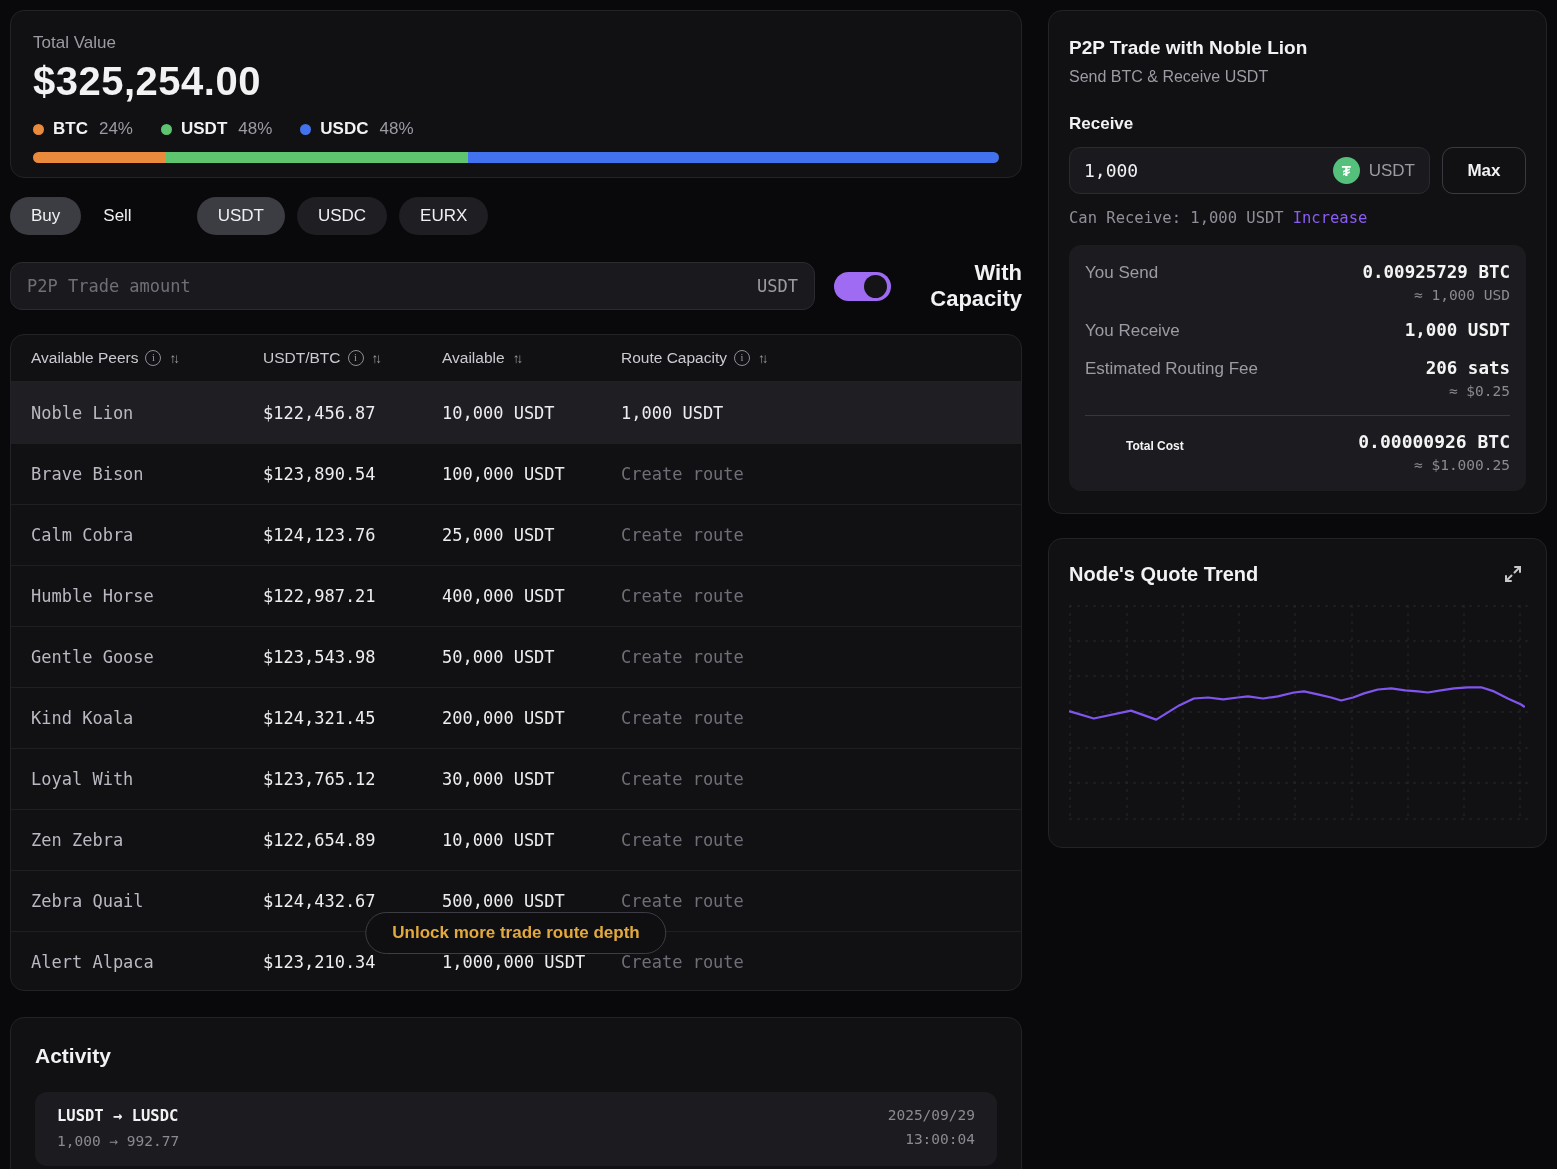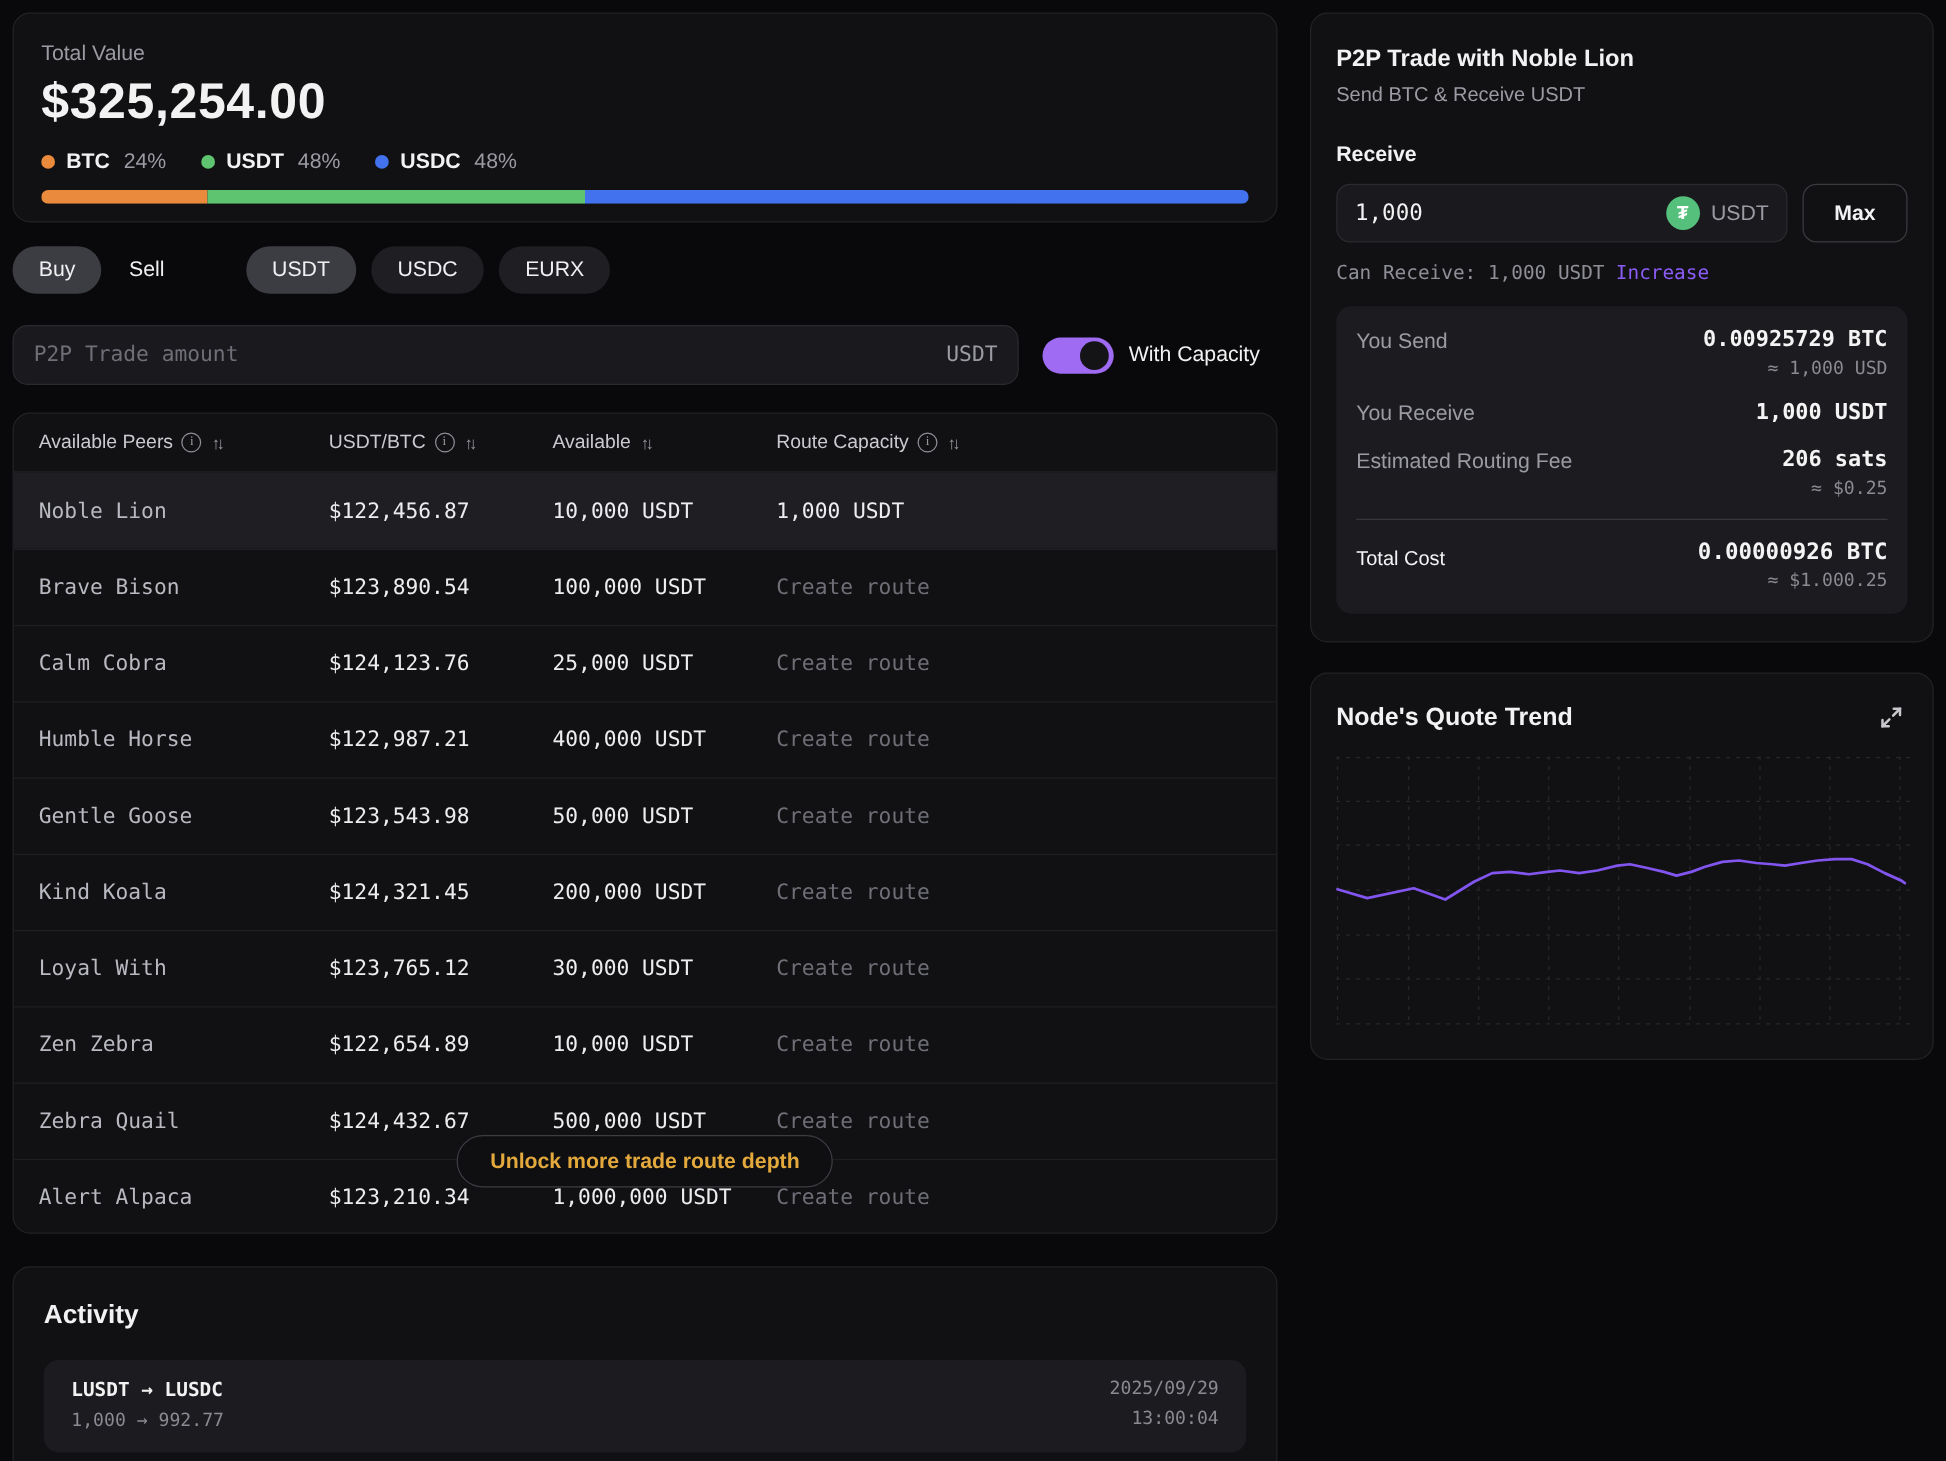--- a/index.html
+++ b/index.html
@@ -41,21 +41,21 @@
   .amount-box { flex:none; width:805px; height:48px; background:#1a1a1e; border:1px solid #2a2a2f;
                 border-radius:12px; display:flex; align-items:center; padding:0 16px; }
   .amount-box input { flex:1; background:transparent; border:none; outline:none; color:#e8e8ea;
                       font-size:17px; font-family:"DejaVu Sans Mono", monospace; }
   .amount-box input::placeholder { color:#6f6f78; }
   .amount-suffix { color:#9b9ba3; font-size:17px; }
   .toggle { width:57px; height:29px; border-radius:15px; background:#9f6bf2; position:relative;
             margin-left:19px; cursor:pointer; flex:none; }
   .toggle-knob { width:23px; height:23px; border-radius:50%; background:#141417; position:absolute;
                  top:3px; right:4px; }
-  .toggle-label { font-size:17px; font-weight:normal; margin-left:12px; }
+  .toggle-label { font-size:22px; font-weight:bold; margin-left:12px;text-align:right; }
 
   
   .table-card { margin-top:22px; height:657px; position:relative; overflow:hidden; }
   .t-grid { display:grid; grid-template-columns:232px 179px 179px 1fr; align-items:center; padding:0 20px; }
   .t-head { height:47px; border-bottom:1px solid #1f1f24; }
   .t-head .hcell { display:flex; align-items:center; gap:7px; font-size:15.5px; color:#cacad0; cursor:pointer; }
   .info-icon { width:16px; height:16px; border:1.4px solid #8d8d95; border-radius:50%; color:#9b9ba3;
                font-size:10.5px; line-height:1; display:inline-flex; align-items:center; justify-content:center;
                font-family:"Liberation Serif", serif; flex:none; }
   .sort-icon { font-size:13.5px; color:#9b9ba3; letter-spacing:-3px; margin-left:1px; }
@@ -100,21 +100,21 @@
   .increase { color:#8b5cf6; margin-left:9px; cursor:pointer; }
 
   .summary { margin-top:18px; background:#1c1c20; border-radius:12px; padding:17px 16px 18px; }
   .s-row { display:flex; justify-content:space-between; align-items:flex-start; }
   .s-row + .s-row { margin-top:17px; }
   .s-label { font-size:17px; color:#9b9ba3; padding-top:1px; }
   .s-right { text-align:right; }
   .s-value { font-family:"DejaVu Sans Mono", monospace; font-size:17.5px; font-weight:bold; color:#f4f4f5; }
   .s-sub { font-family:"DejaVu Sans Mono", monospace; font-size:14.5px; color:#8a8a92; margin-top:5px; }
   .s-divider { border-top:1px solid #37373c; margin:16px 0 15px; }
-  .s-total-label { font-size:16px; font-weight:normal; color:#f4f4f5; padding-top:8px; }
+  .s-total-label { font-size:12px; font-weight:bold; color:#f4f4f5; padding-top:8px;margin-left:41px; }
 
   .cta-btn { margin-top:24px; width:100%; height:50px; border:none; border-radius:12px; background:#a673f3;
              color:#fff; font-size:17px; font-weight:bold; font-family:"Liberation Sans", sans-serif; cursor:pointer; }
 
   
   .quote-card { margin-top:24px; padding:22px 20px 24px; height:310px; }
   .qc-head { display:flex; justify-content:space-between; align-items:center; }
   .qc-title { font-size:20px; font-weight:bold; }
   .expand-btn { background:transparent; border:none; cursor:pointer; padding:2px; line-height:0; }
   .chart-wrap { margin-top:18px; }

